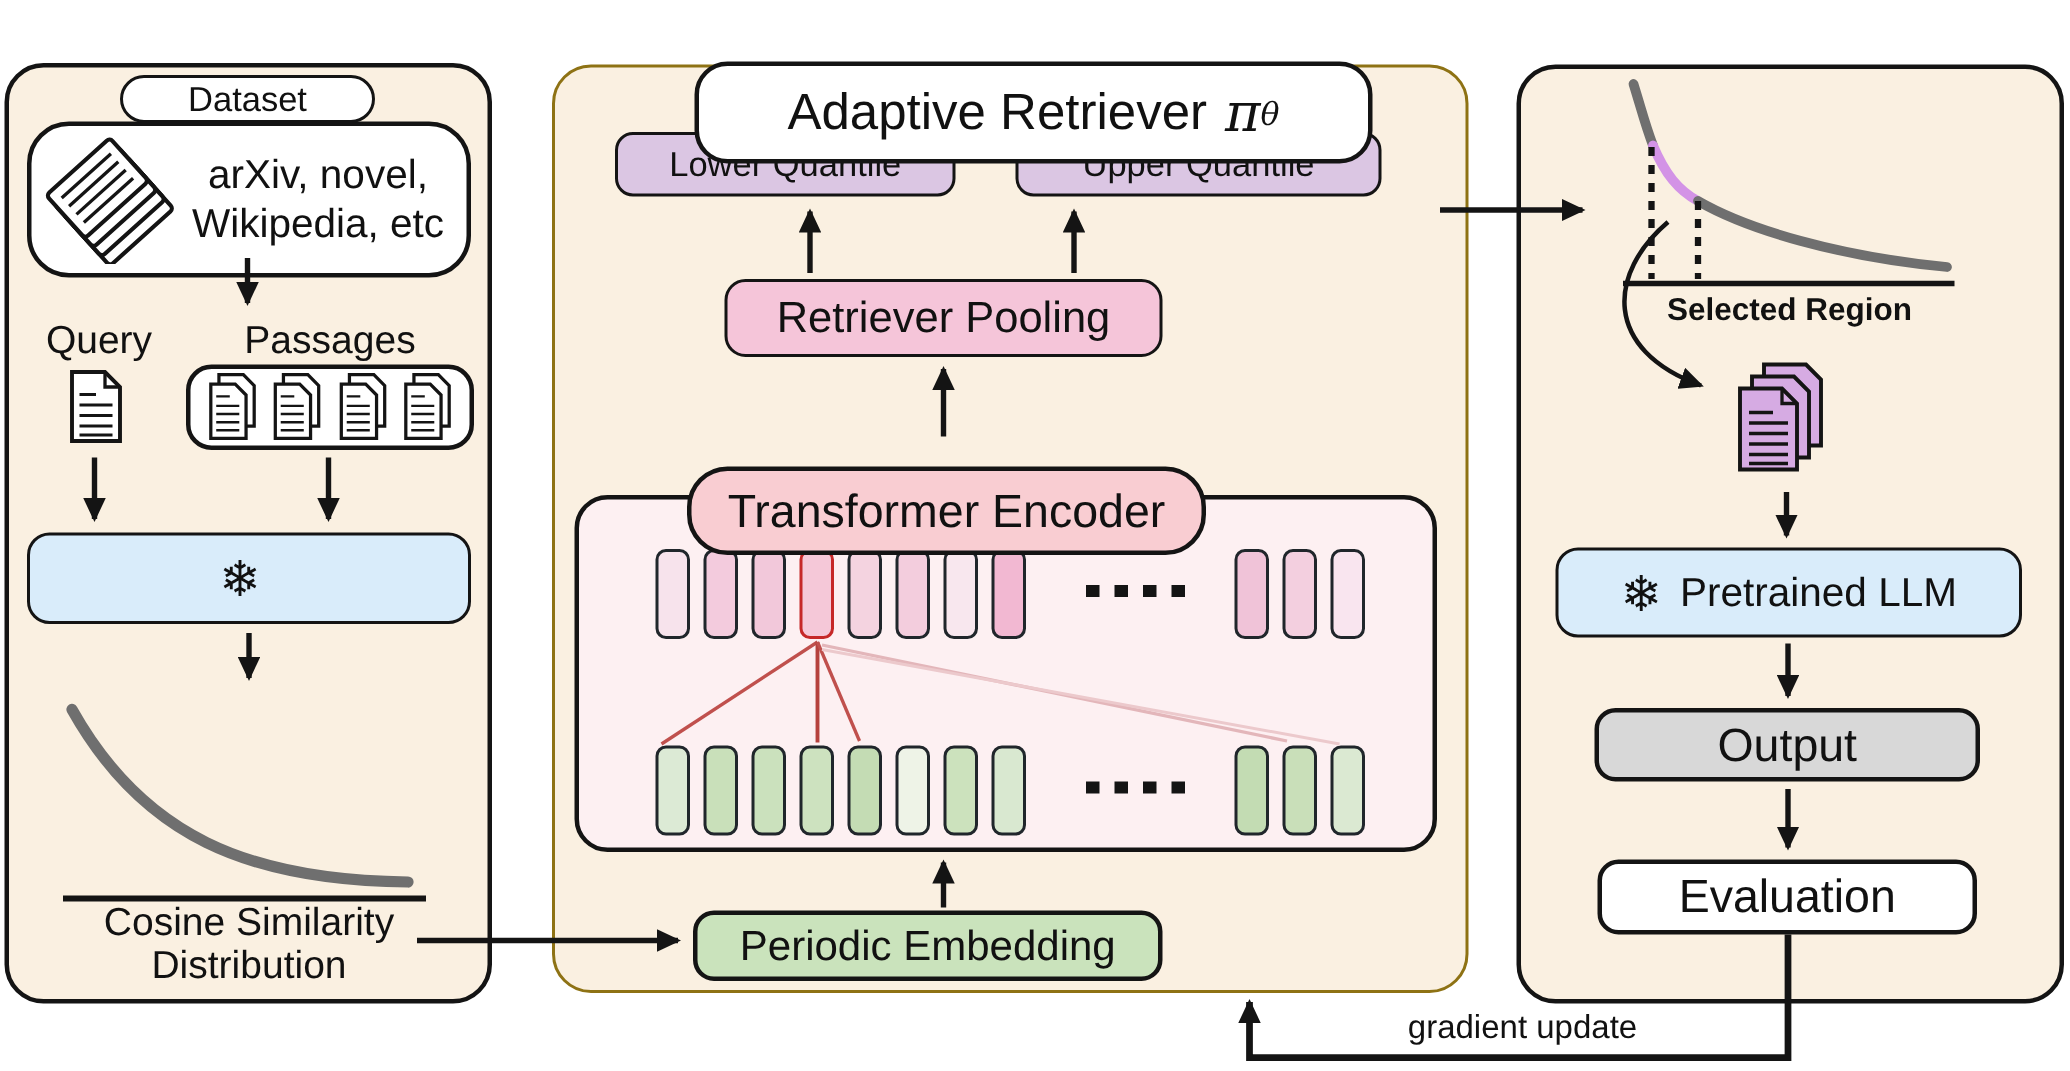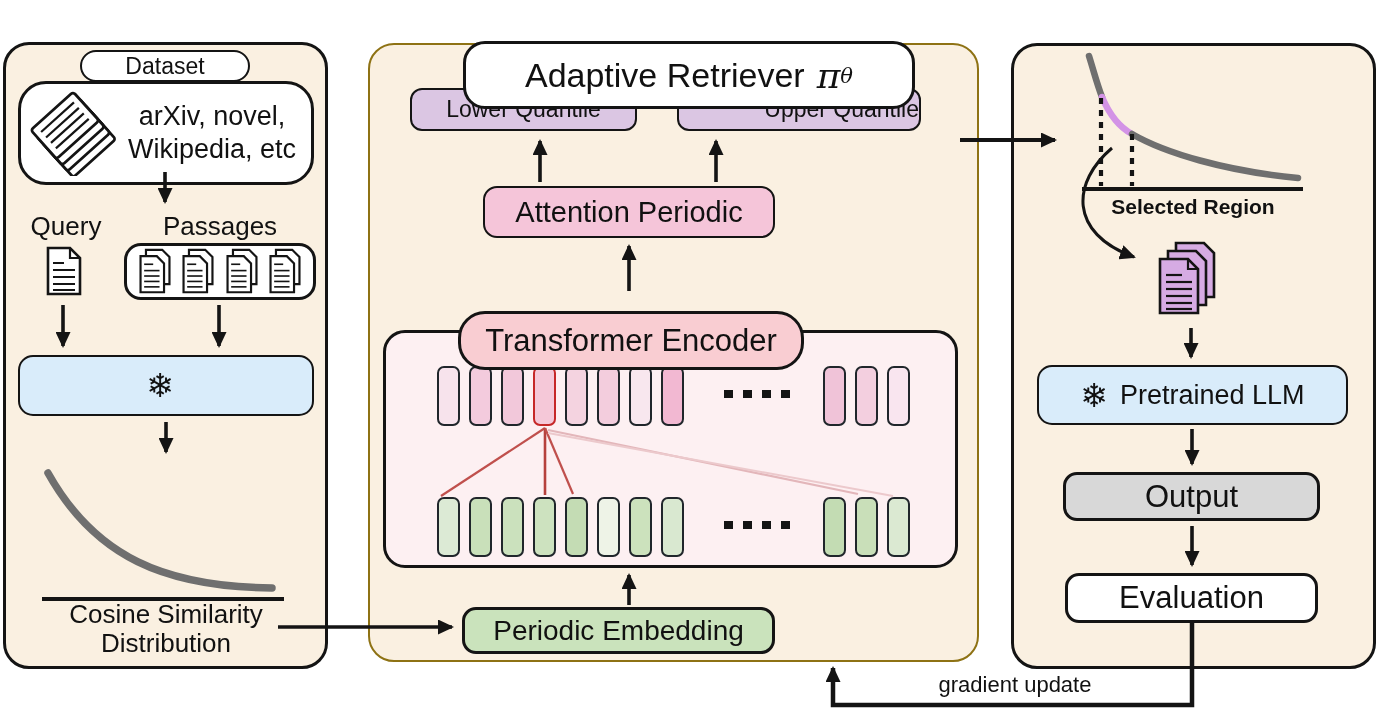--- a/index.html
+++ b/index.html
@@ -129,26 +129,26 @@
   <div class="box content" style="left:463px;top:4px;width:452px;height:68px;border-radius:22px;border-width:3.5px;font-size:34px;z-index:12;margin-top:37px;">
     <span>Adaptive Retriever</span>
     <span style="width:12px;"></span>
     <span class="math" style="font-size:36px;">π</span>
       <sub class="math">θ</sub>
   </div>
 
   <div class="box content" style="left:410px;top:88px;width:227px;height:43px;border-radius:12px;background:#dbc6e3;font-size:23px;">
       <span>Lower Quantile</span>
     </div>
-  <div class="box content" style="left:677px;top:88px;width:244px;height:43px;border-radius:12px;background:#dbc6e3;font-size:23px;justify-content:flex-end;">
+  <div class="box content" style="left:677px;top:88px;width:244px;height:43px;border-radius:12px;background:#dbc6e3;font-size:23px;">
       <span>Upper Quantile</span>
     </div>
 
   <div class="box content" style="left:483px;top:186px;width:292px;height:52px;border-radius:14px;background:#f5c5d9;font-size:29px;">
-      <span>Attention Periodic</span>
+      <span>Retriever Pooling</span>
     </div>
 
   <div class="box content" style="left:383px;top:330px;width:575px;height:238px;border-radius:22px;border-width:3px;background:#fdf0f2;"></div>
 
   <div class="box content" style="left:458px;top:295px;width:346px;height:59px;border-radius:27px;border-width:3px;background:#f9cdd2;font-size:31px;z-index:12;margin-top:16px;">
       <span>Transformer Encoder</span>
     </div>
 
   <div class="tokrow" style="left:437px;top:366px;">
       <div class="token" style="background: rgb(247, 227, 236);"></div>

